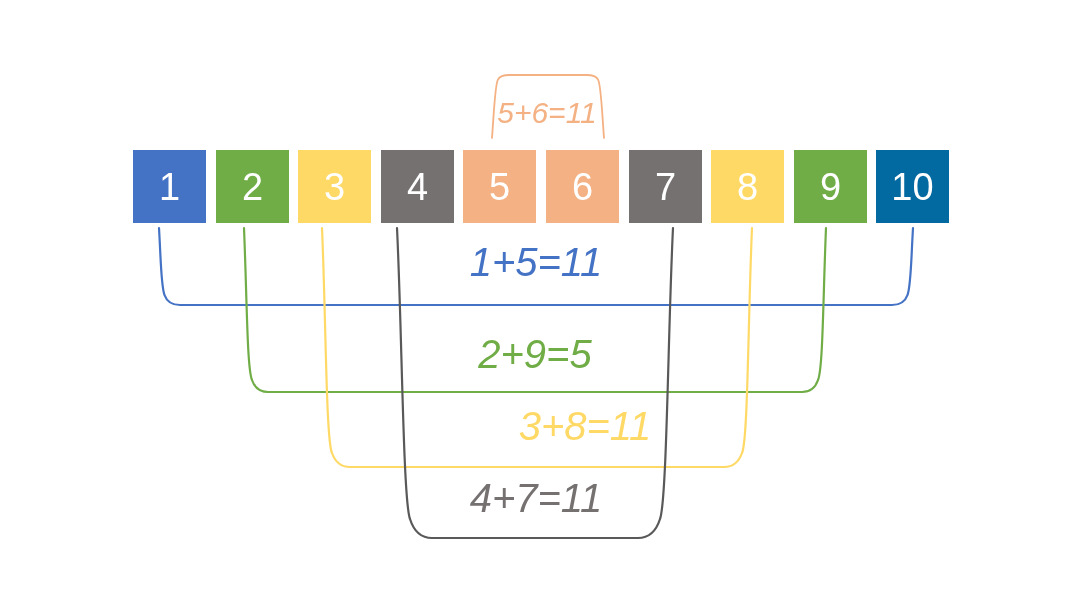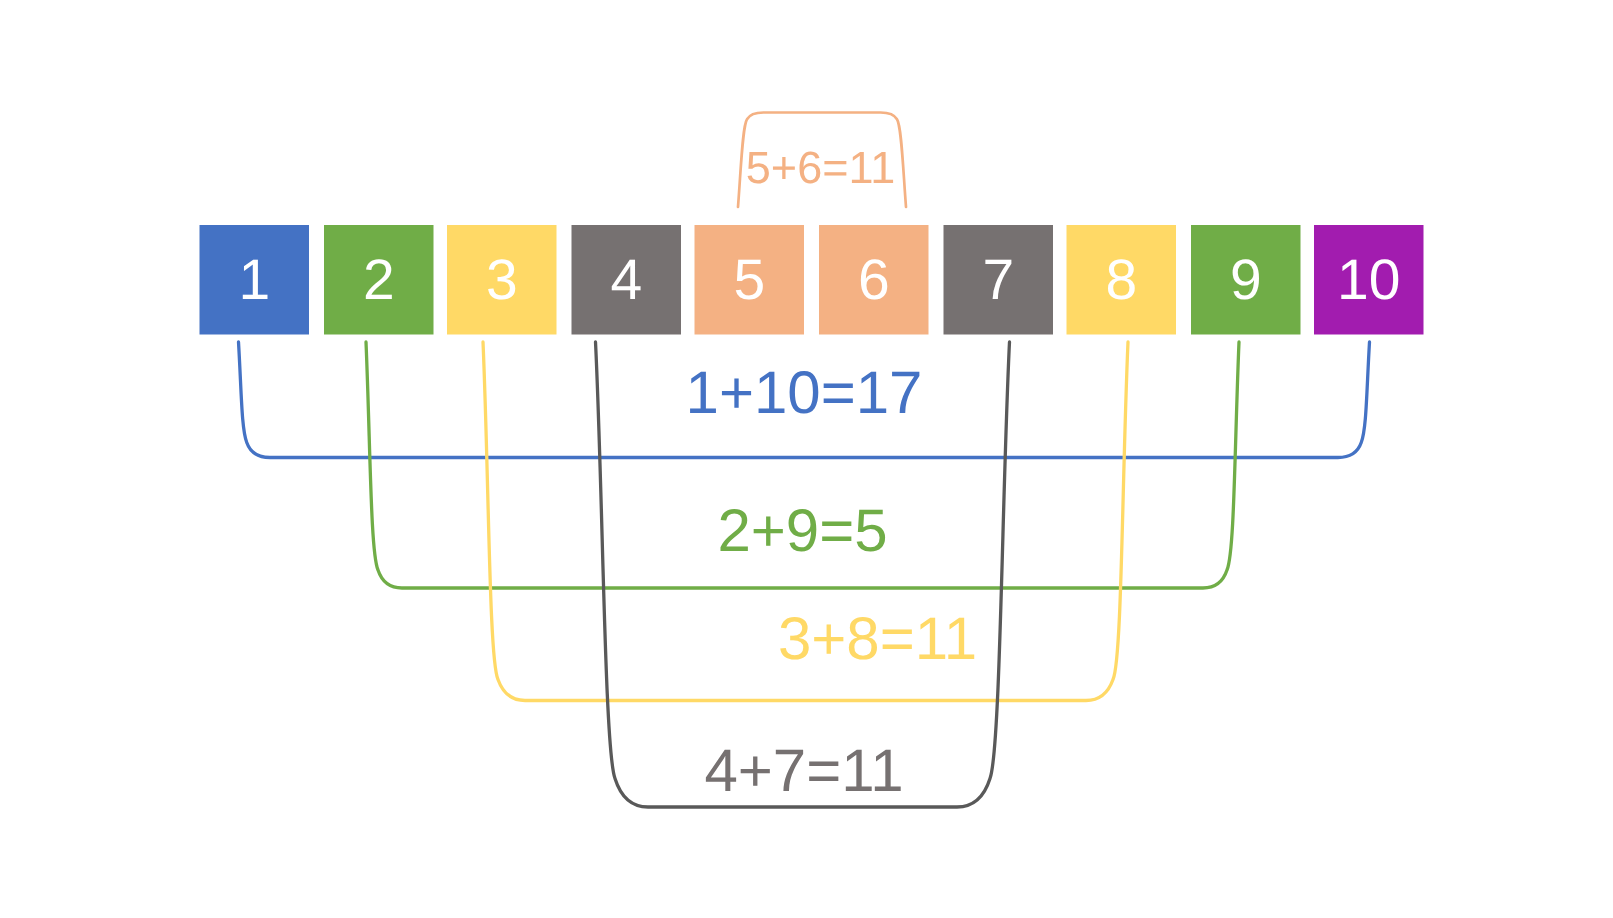--- a/index.html
+++ b/index.html
@@ -45,20 +45,21 @@
     line-height: 1;
     color: #ffffff;
   }
   .eq {
     position: absolute;
     transform: translate(-50%, -50%);
     white-space: nowrap;
     font-size: 40px;
     line-height: 1;
     letter-spacing: 0px;
+    font-style: italic;
   }
   .eq-top   { left: 547px; top: 113px; font-size: 30px; }
   .eq-blue  { left: 536px; top: 262px; }
   .eq-green { left: 535px; top: 354px; }
   .eq-yellow{ left: 537px; top: 426px; margin-left: 48px; }
   .eq-gray  { left: 536px; top: 498px; }
 </style>
 </head>
 <body>
 
@@ -93,24 +94,24 @@
       </div>
     <div class="nbox" style="left: 629px; background-color: rgb(118, 113, 113);">
         <span>7</span>
       </div>
     <div class="nbox" style="left: 711px; background-color: rgb(255, 217, 102);">
         <span>8</span>
       </div>
     <div class="nbox" style="left: 794px; background-color: rgb(112, 173, 71);">
         <span>9</span>
       </div>
-    <div class="nbox" style="left: 876px; background-color: #a21caf; align-items: center;">
+    <div class="nbox" style="left: 876px; background-color: #0369a1; align-items: center;">
         <span>10</span>
       </div>
   </div>
 
   <div class="eq eq-top" style="color: rgb(244, 177, 131);">5+6=11</div>
-  <div class="eq eq-blue" style="color: rgb(68, 114, 196);">1+10=17</div>
+  <div class="eq eq-blue" style="color: rgb(68, 114, 196);">1+5=11</div>
   <div class="eq eq-green" style="color: rgb(112, 173, 71);">2+9=5</div>
   <div class="eq eq-yellow" style="color: rgb(255, 217, 102);">3+8=11</div>
-  <div class="eq eq-gray" style="color: rgb(118, 113, 113); margin-top: 16px;">4+7=11</div>
+  <div class="eq eq-gray" style="color: rgb(118, 113, 113);">4+7=11</div>
 
 </div>
 
 </body></html>

